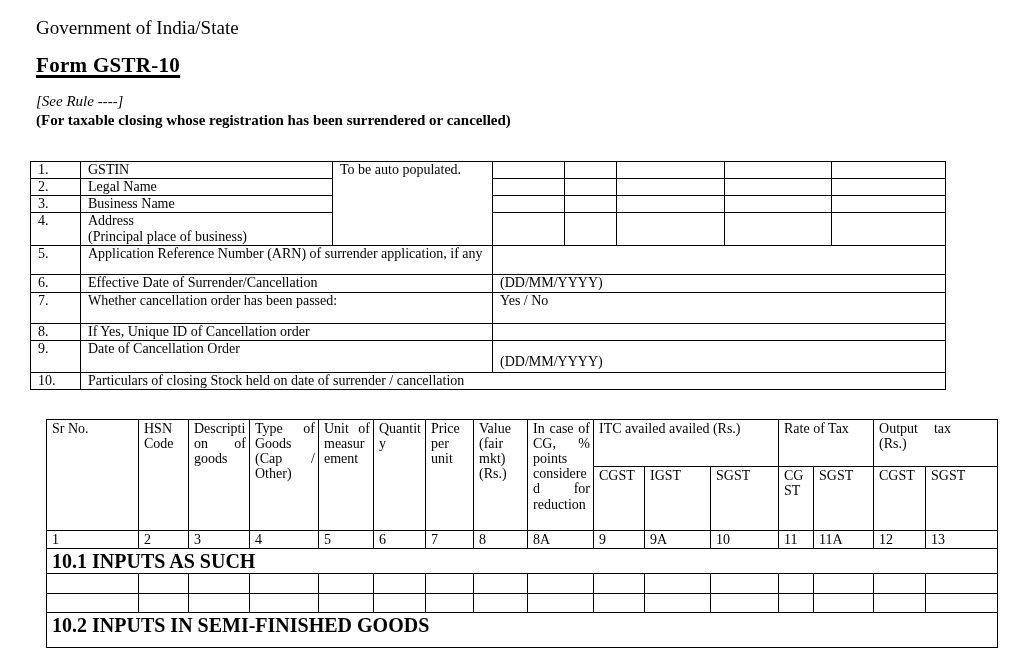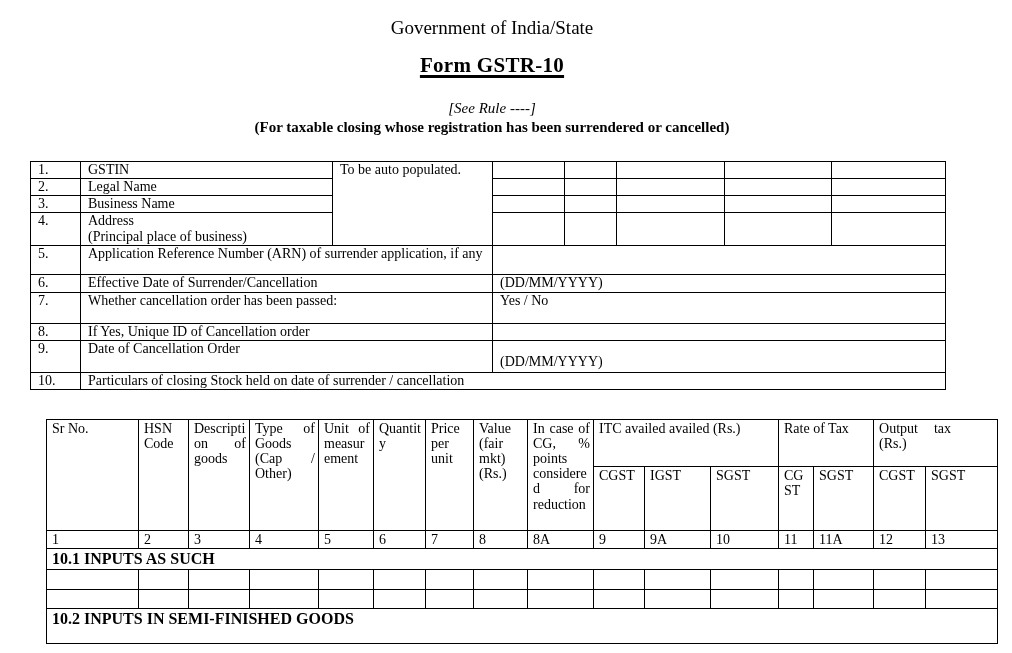--- a/index.html
+++ b/index.html
@@ -1,46 +1,46 @@
 <!DOCTYPE html>
 <html><head>
 <meta charset="utf-8">
 <style>
   * { margin:0; padding:0; box-sizing:border-box; }
   html,body { background:#ffffff; }
   body {
     width:1012px; height:653px; position:relative; overflow:hidden;
     font-family:"Liberation Serif", serif; color:#000;
   }
-  .doc-header { position:absolute; top:16px; left:20px; width:944px; text-align:center; }
+  .doc-header { position:absolute; top:16px; left:36px; width:944px; }
   .gov-line, .dept-line { font-size:19px; line-height:23px; }
   .title-wrap { margin-top:14px; line-height:24px; }
   .form-title {
     display:inline-block; font-size:21px; font-weight:bold;
     text-decoration:underline; text-decoration-thickness:2.5px; text-underline-offset:3px;
     letter-spacing:0.3px;
   }
-  .see-rule { font-style:italic; font-size:15px; line-height:16px; margin-top:21px; }
+  .see-rule { font-style:italic; font-size:15px; line-height:16px; margin-top:14px; }
   .final-return { font-weight:bold; font-size:19px; line-height:20px; margin-top:1px; }
   .taxable-line { font-weight:bold; font-size:15px; line-height:16px; margin-top:3px; }
 
   table { border-collapse:collapse; table-layout:fixed; position:absolute; background:#fff; }
   td { border:1.5px solid #000; vertical-align:top; text-align:left; overflow:hidden; }
 
   
   .t1 { left:30px; top:161px; width:915px; }
   .t1 td { font-size:14px; line-height:1.15; padding:0 3px 0 7px; }
   .t1 .lbl { white-space:pre-line; }
   .t1 .vb { vertical-align:bottom; padding-bottom:2px; }
 
   
   .t2 { left:46px; top:419px; width:951px; }
   .t2 td { font-size:14px; line-height:1.08; padding:1px 3px 1px 5px; }
   .t2 .hc { text-align:justify; overflow-wrap:anywhere; word-wrap:break-word; }
-  .t2 .sec { font-weight:bold; font-size:16px; padding-left:5px; line-height:1.1; }
+  .t2 .sec { font-weight:bold; font-size:20px; padding-left:5px; line-height:1.1; }
   .blk-narrow { display:block; max-width:72px; }
   .blk-cgst { display:block; max-width:24px; overflow-wrap:anywhere; }
 </style>
 </head>
 <body>
 
 <div class="doc-header">
   <div class="gov-line">Government of India/State</div>
   <div class="title-wrap">
     <span class="form-title">Form GSTR-10</span>

